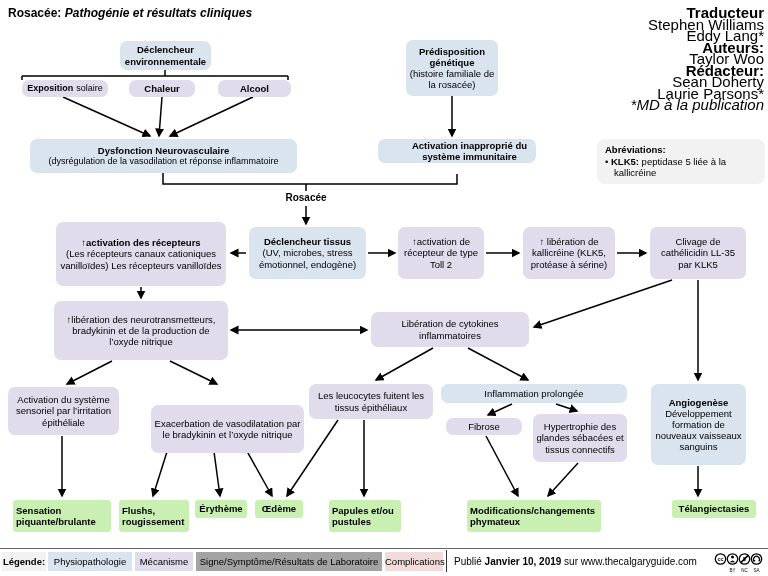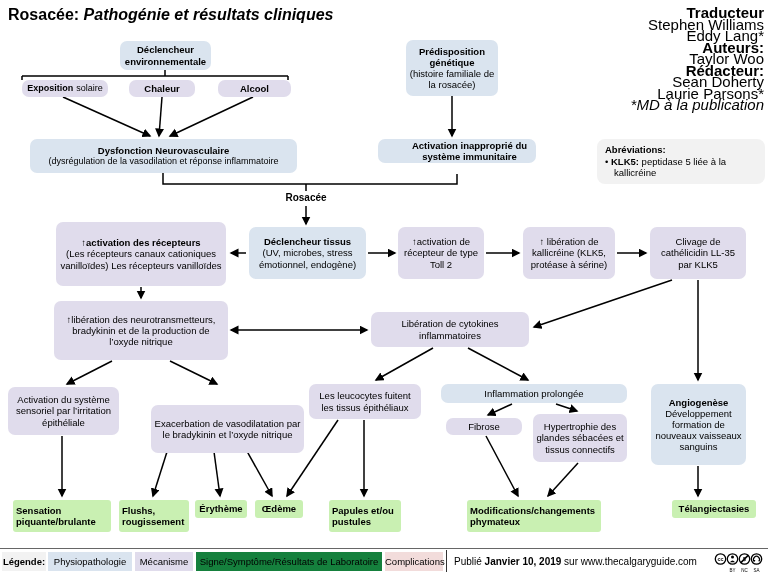--- a/index.html
+++ b/index.html
@@ -12,21 +12,21 @@
   .blue{background:#dae4ef;}
   .lav{background:#e0dcec;}
   .green{background:#c9f0b2;border-radius:3px;font-weight:bold;}
   .pink{background:#f2dcdb;}
   .gray{background:#f2f2f2;}
   .b{font-weight:bold;}
   .i{font-style:italic;}
   .fs9{font-size:9px;}
   .row{flex-direction:row;gap:3px;}
   .ta-l{align-items:flex-start;text-align:left;}
-  #title{position:absolute;left:8px;top:6px;font-size:16px;font-weight:bold;z-index:1;text-align:right;}
+  #title{position:absolute;left:8px;top:6px;font-size:12px;font-weight:bold;z-index:1;text-align:right;}
   #credits{position:absolute;right:4px;top:7px;width:160px;text-align:right;font-size:15px;
            line-height:11.5px;z-index:1;}
   #abbrev{position:absolute;left:597px;top:139px;width:168px;background:#f2f2f2;
           border-radius:8px;padding:5px 8px;box-sizing:border-box;font-size:9.5px;
           line-height:11.5px;z-index:1;}
   #abbrev .def{padding-left:9px;text-indent:-9px;}
   #rosacea-label{position:absolute;left:281px;top:192px;width:50px;text-align:center;
                  font-weight:bold;font-size:10px;z-index:1;}
   #legendbar{position:absolute;left:0;top:548px;width:768px;height:28px;
              border-top:1px solid #666;z-index:1;}
@@ -144,21 +144,21 @@
 
   <div class="node lav" style="left:398px;top:227px;width:86px;height:52px;">↑activation de récepteur de type Toll 2</div>
   <div class="node lav" style="left:523px;top:227px;width:92px;height:52px;">↑ libération de kallicréine (KLK5, protéase à sérine)</div>
   <div class="node lav" style="left:650px;top:227px;width:96px;height:52px;">Clivage de cathélicidin LL-35 par KLK5</div>
 
   <div class="node lav" style="left:54px;top:301px;width:174px;height:59px;">↑libération des neurotransmetteurs, bradykinin et de la production de l’oxyde nitrique</div>
   <div class="node lav" style="left:371px;top:312px;width:158px;height:35px;">Libération de cytokines inflammatoires</div>
 
   <div class="node lav" style="left:8px;top:387px;width:111px;height:48px;">Activation du système sensoriel par l’irritation épithéliale</div>
   <div class="node lav" style="left:151px;top:387px;width:153px;height:48px;margin-top:18px;">Exacerbation de vasodilatation par le bradykinin et l’oxyde nitrique</div>
-  <div class="node lav" style="left:309px;top:384px;width:112px;height:35px;">Les leucocytes fuitent les tissus épithéliaux</div>
+  <div class="node lav" style="left:309px;top:384px;width:124px;height:35px;">Les leucocytes fuitent les tissus épithéliaux</div>
   <div class="node blue" style="left:441px;top:384px;width:186px;height:19px;">Inflammation prolongée</div>
   <div class="node lav" style="left:446px;top:418px;width:76px;height:17px;">Fibrose</div>
   <div class="node lav" style="left:533px;top:414px;width:94px;height:48px;">Hypertrophie des glandes sébacées et tissus connectifs</div>
 
   <div class="node blue" style="left:651px;top:384px;width:95px;height:81px;">
     <div class="b">Angiogenèse</div>
     <div>Développement formation de nouveaux vaisseaux sanguins</div>
   </div>
 
   <div class="node green ta-l" style="left:13px;top:500px;width:98px;height:32px;">Sensation piquante/brulante</div>
@@ -166,21 +166,21 @@
   <div class="node green" style="left:195px;top:500px;width:52px;height:18px;">Érythème</div>
   <div class="node green" style="left:255px;top:500px;width:48px;height:18px;">Œdème</div>
   <div class="node green ta-l" style="left:329px;top:500px;width:72px;height:32px;">Papules et/ou pustules</div>
   <div class="node green ta-l" style="left:467px;top:500px;width:134px;height:32px;">Modifications/changements phymateux</div>
   <div class="node green" style="left:672px;top:500px;width:84px;height:18px;">Télangiectasies</div>
 
   <div id="legendbar">
     <span class="lg gray b" style="left:2px;width:44px;">Légende:</span>
     <span class="lg blue" style="left:48px;width:84px;">Physiopathologie</span>
     <span class="lg lav" style="left:135px;width:58px;">Mécanisme</span>
-    <span class="lg" style="left:196px;width:186px;background:#15803d;">Signe/Symptôme/Résultats de Laboratoire</span>
+    <span class="lg" style="left:196px;width:186px;background:#a3a3a3;">Signe/Symptôme/Résultats de Laboratoire</span>
     <span class="lg pink" style="left:385px;width:58px;">Complications</span>
     <span id="lg-sep"></span>
     <span id="lg-pub">
       <span>Publié</span>
       <span class="b">Janvier 10, 2019</span>
       <span>sur www.thecalgaryguide.com</span>
     </span>
     <svg id="cc-badge" width="50" height="22" viewBox="0 0 50 22">
       <g>
         <circle cx="6.5" cy="8" r="5.2" fill="none" stroke="#000" stroke-width="1.3"></circle>

